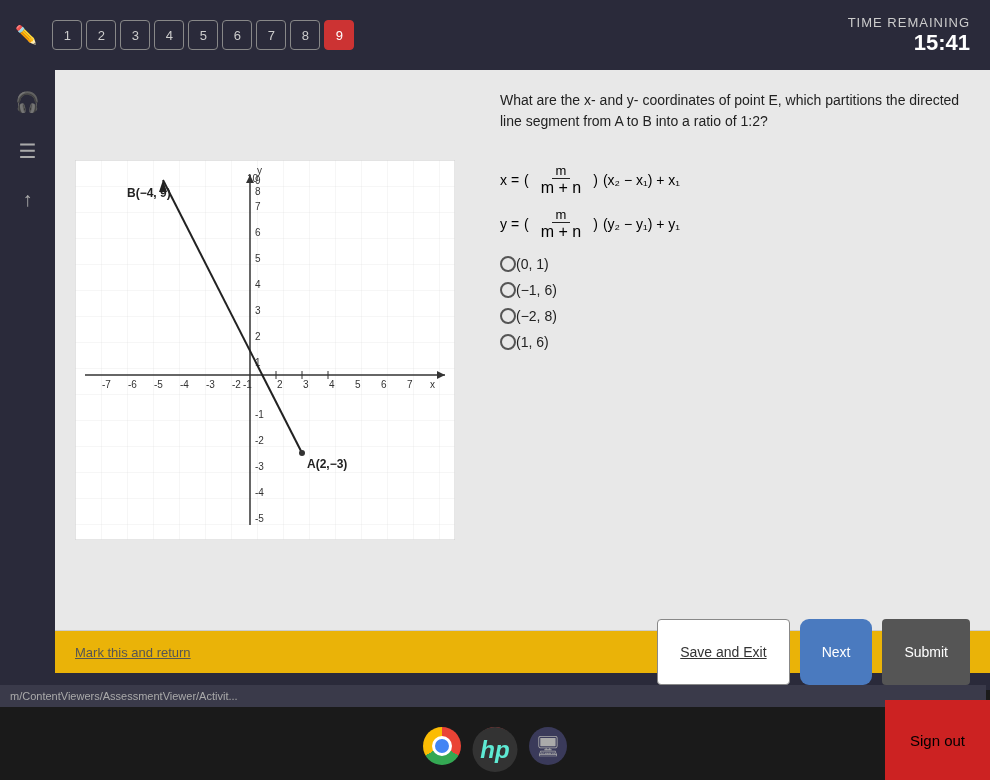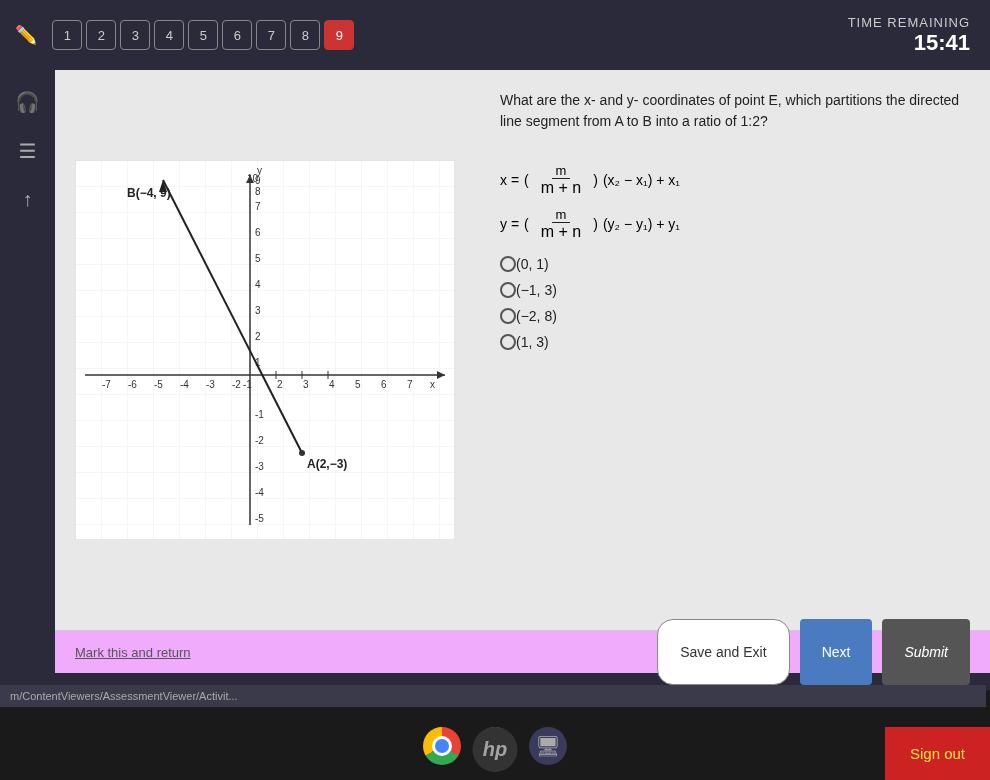--- a/index.html
+++ b/index.html
@@ -200,21 +200,21 @@
       flex-shrink: 0;
     }
 
     
     .bottom-bar {
       position: absolute;
       top: 630px;
       left: 55px;
       right: 0;
       height: 43px;
-      background: #f0abfc;
+      background: #eab308;
       border-top: 1px solid #ccc;
       display: flex;
       align-items: center;
       justify-content: space-between;
       padding: 0 20px;
     }
 
     .mark-return {
       font-size: 13px;
       color: #555;
@@ -224,45 +224,45 @@
 
     .bottom-buttons {
       display: flex;
       gap: 10px;
     }
 
     .btn-save {
       padding: 24px 22px;
       background: white;
       border: 1.5px solid #888;
-      border-radius: 16px;
+      border-radius: 4px;
       font-size: 14px;
       color: #333;
       cursor: pointer;
+      text-decoration: underline;
     }
 
     .btn-next {
       padding: 8px 22px;
       background: #4a7abf;
       border: none;
-      border-radius: 4px;
+      border-radius: 9px;
       font-size: 14px;
       color: white;
       cursor: pointer;
     }
 
     .btn-submit {
       padding: 8px 22px;
       background: #555;
       border: none;
       border-radius: 4px;
       font-size: 14px;
       color: white;
       cursor: pointer;
-      font-style: italic;
     }
 
     
     .url-bar {
       position: absolute;
       top: 685px;
       left: 0;
       right: 4px;
       height: 22px;
       background: #3a3a4a;
@@ -323,41 +323,41 @@
     .monitor-icon {
       background: #3a3a5a;
       color: #aaa;
       font-size: 20px;
     }
 
     .sign-out-btn {
       position: absolute;
       right: 0;
       bottom: 0;
-      height: 53px;
+      height: 80px;
       padding: 8px 25px;
       background: #cc2222;
       border: none;
-      color: #fde047;
+      color: #000000;
       font-size: 15px;
       cursor: pointer;
       display: flex;
       align-items: center;
     }
 
     .hp-logo-circle {
       width: 45px;
       height: 45px;
       border-radius: 50%;
       background: #333;
       display: flex;
       align-items: center;
       justify-content: center;
-      color: #a3a3a3;
-      font-size: 20px;
+      color: #5eead4;
+      font-size: 24px;
       font-style: italic;
       font-weight: bold;
     }
   </style>
 </head>
 <body>
 
 <div class="screen">
 
   <div class="top-bar">
@@ -482,29 +482,29 @@
         <span>(y₂ − y₁) + y₁</span>
       </div>
 
       <div class="answer-choices">
         <div class="choice">
           <div class="radio-circle"></div>
           <span>(0, 1)</span>
         </div>
         <div class="choice">
           <div class="radio-circle"></div>
-          <span>(−1, 3)</span>
+          <span>(−1, 6)</span>
         </div>
         <div class="choice">
           <div class="radio-circle"></div>
           <span>(−2, 8)</span>
         </div>
         <div class="choice">
           <div class="radio-circle"></div>
-          <span>(1, 3)</span>
+          <span>(1, 6)</span>
         </div>
       </div>
     </div>
   </div>
 
   <div class="bottom-bar">
     <span class="mark-return">Mark this and return</span>
     <div class="bottom-buttons">
       <button class="btn-save">Save and Exit</button>
       <button class="btn-next">Next</button>

